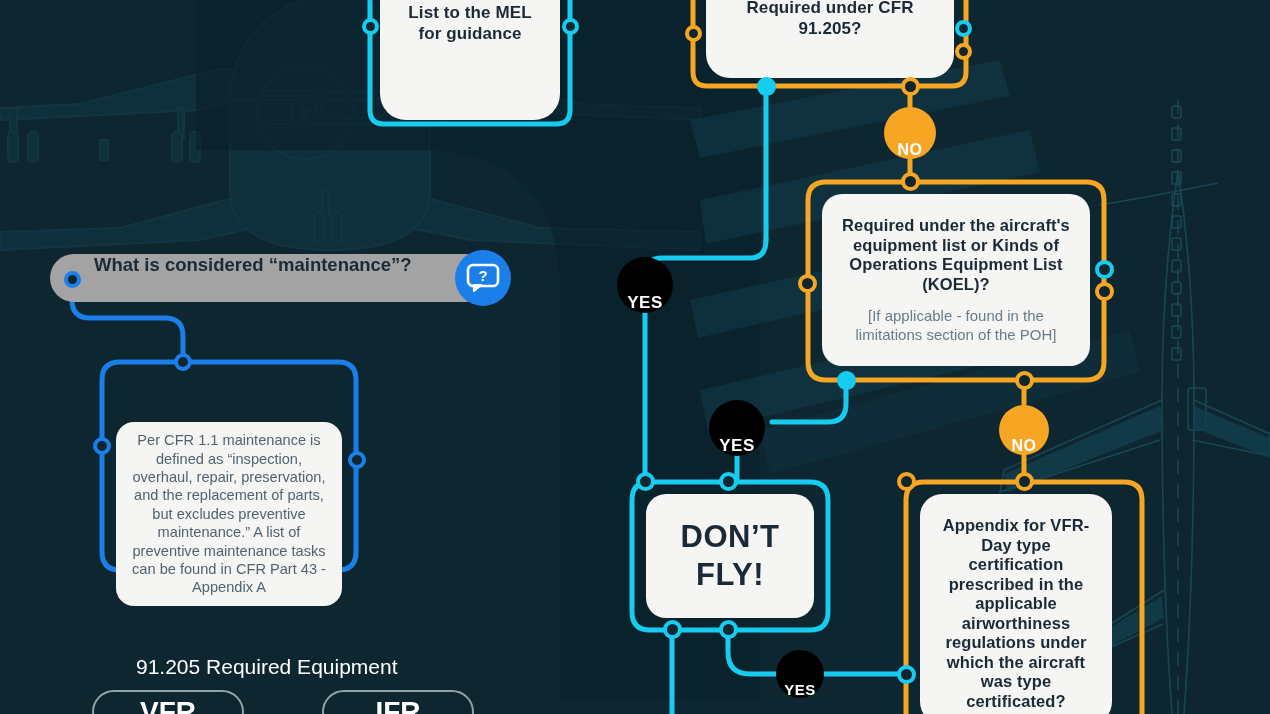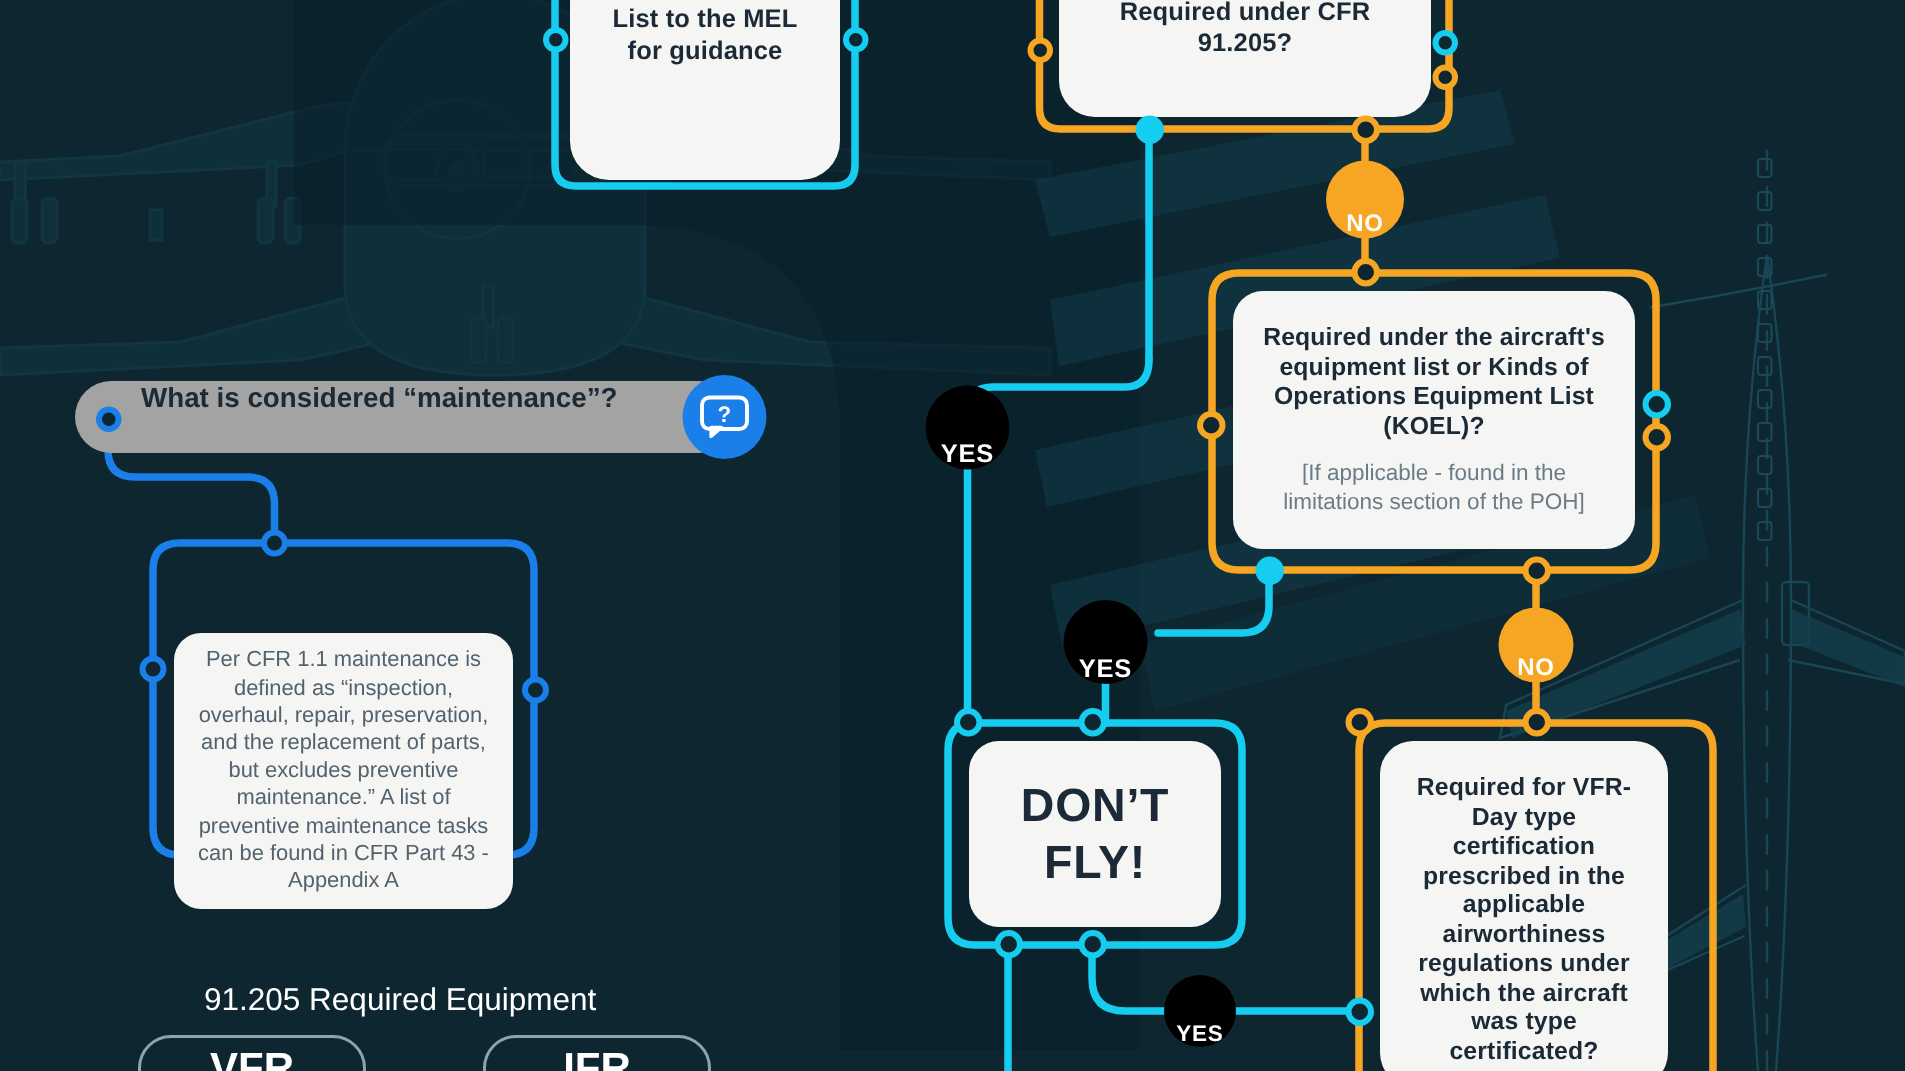--- a/index.html
+++ b/index.html
@@ -211,21 +211,21 @@
   </div>
 
   <div class="node" style="left:646px;top:494px;width:168px;height:124px;border-radius:20px;">
     <div class="inner">
       <div class="n-title" style="font-size:31px;line-height:38px;letter-spacing:.5px;">DON’T FLY!</div>
     </div>
   </div>
 
   <div class="node" style="left:920px;top:494px;width:192px;height:230px;border-radius:22px;align-items:flex-start;padding-top:22px;">
     <div class="inner">
-      <div class="n-title" style="font-size:16.5px;line-height:19.5px;">Required for VFR-Day type certification prescribed in the applicable airworthiness regulations under which the aircraft was type certificated?</div>
+      <div class="n-title" style="font-size:16.5px;line-height:19.5px;">Appendix for VFR-Day type certification prescribed in the applicable airworthiness regulations under which the aircraft was type certificated?</div>
     </div>
   </div>
 
   <div class="node" style="left:116px;top:374px;width:226px;height:184px;border-radius:18px;padding:10px 12px;margin-top:48px;">
     <div class="inner">
       <div style="font-size:14.6px;line-height:18.4px;color:#52636f;">Per CFR 1.1 maintenance is defined as “inspection, overhaul, repair, preservation, and the replacement of parts, but excludes preventive maintenance.” A list of preventive maintenance tasks can be found in CFR Part 43 - Appendix A</div>
     </div>
   </div>
 
   <div class="badge yes" style="left:617px;top:257px;width:56px;height:56px;font-size:17px;">

